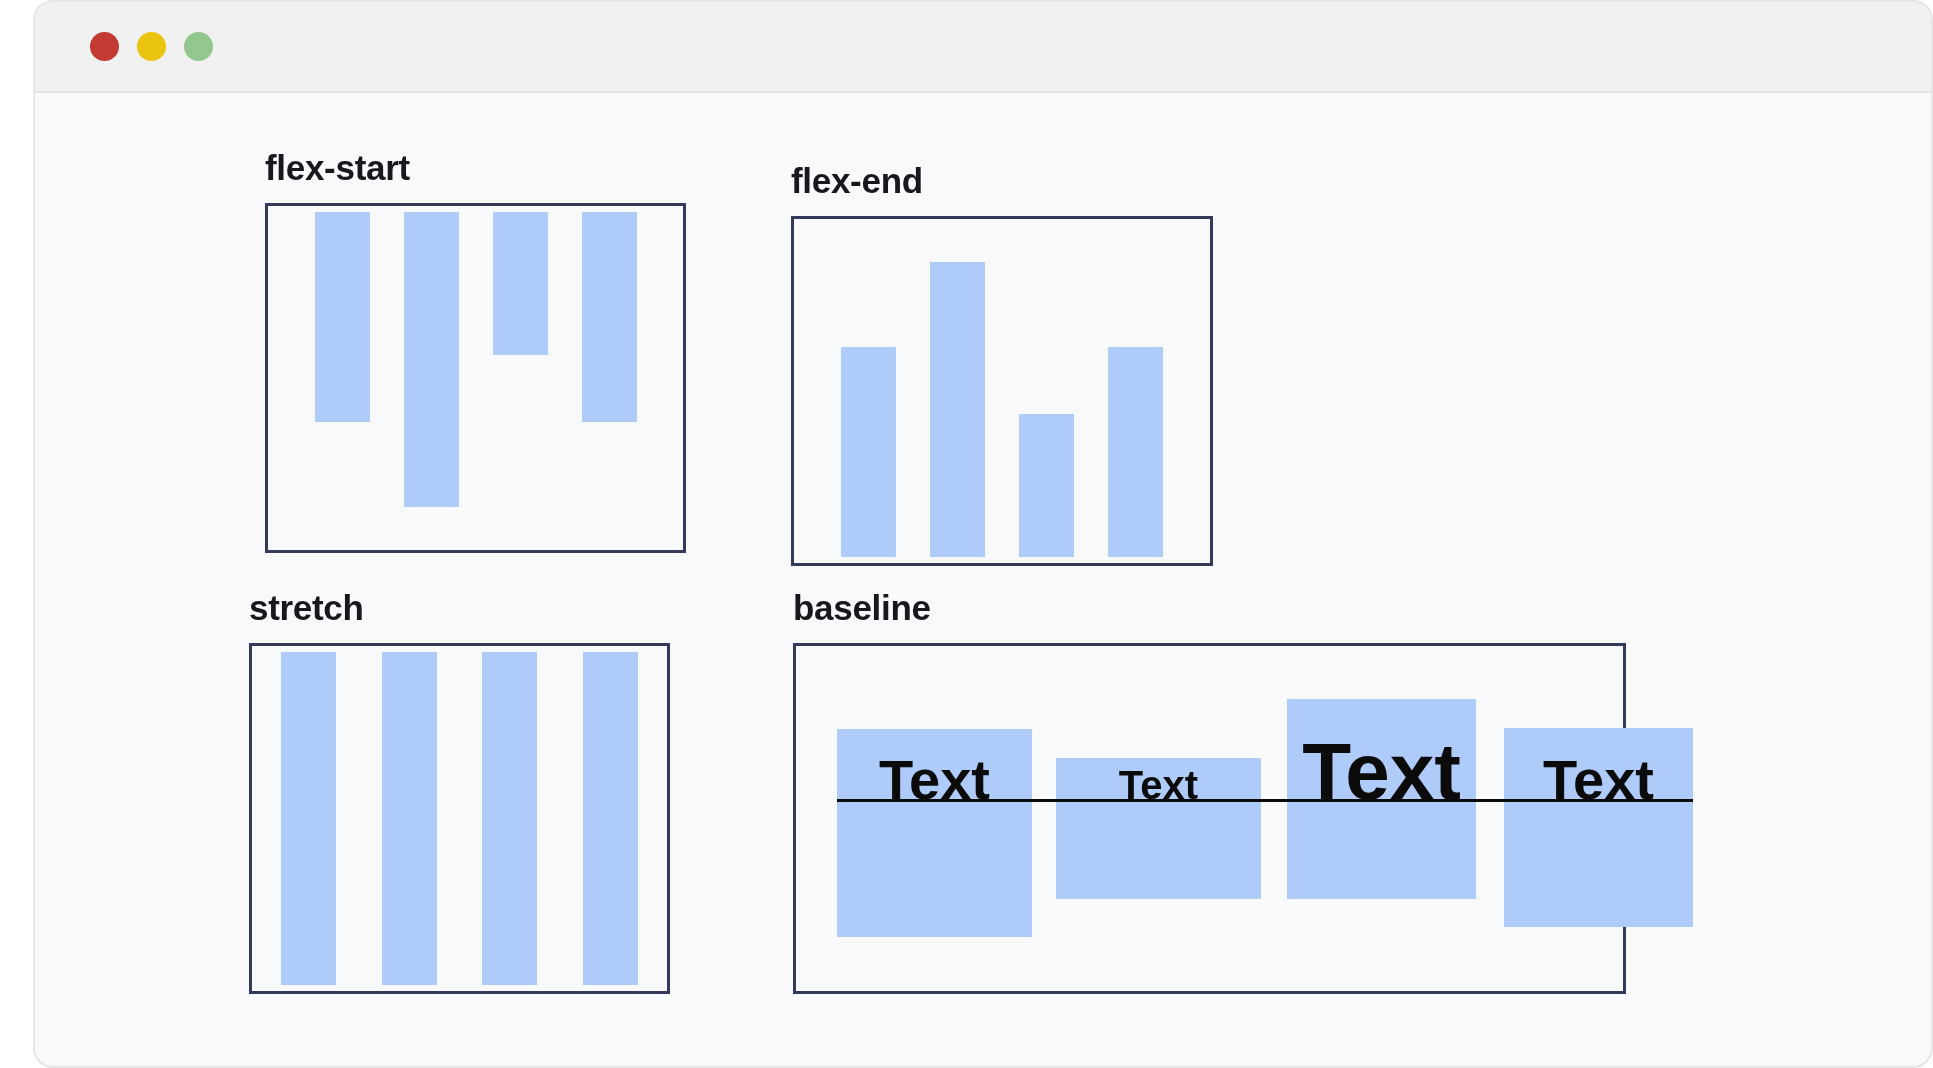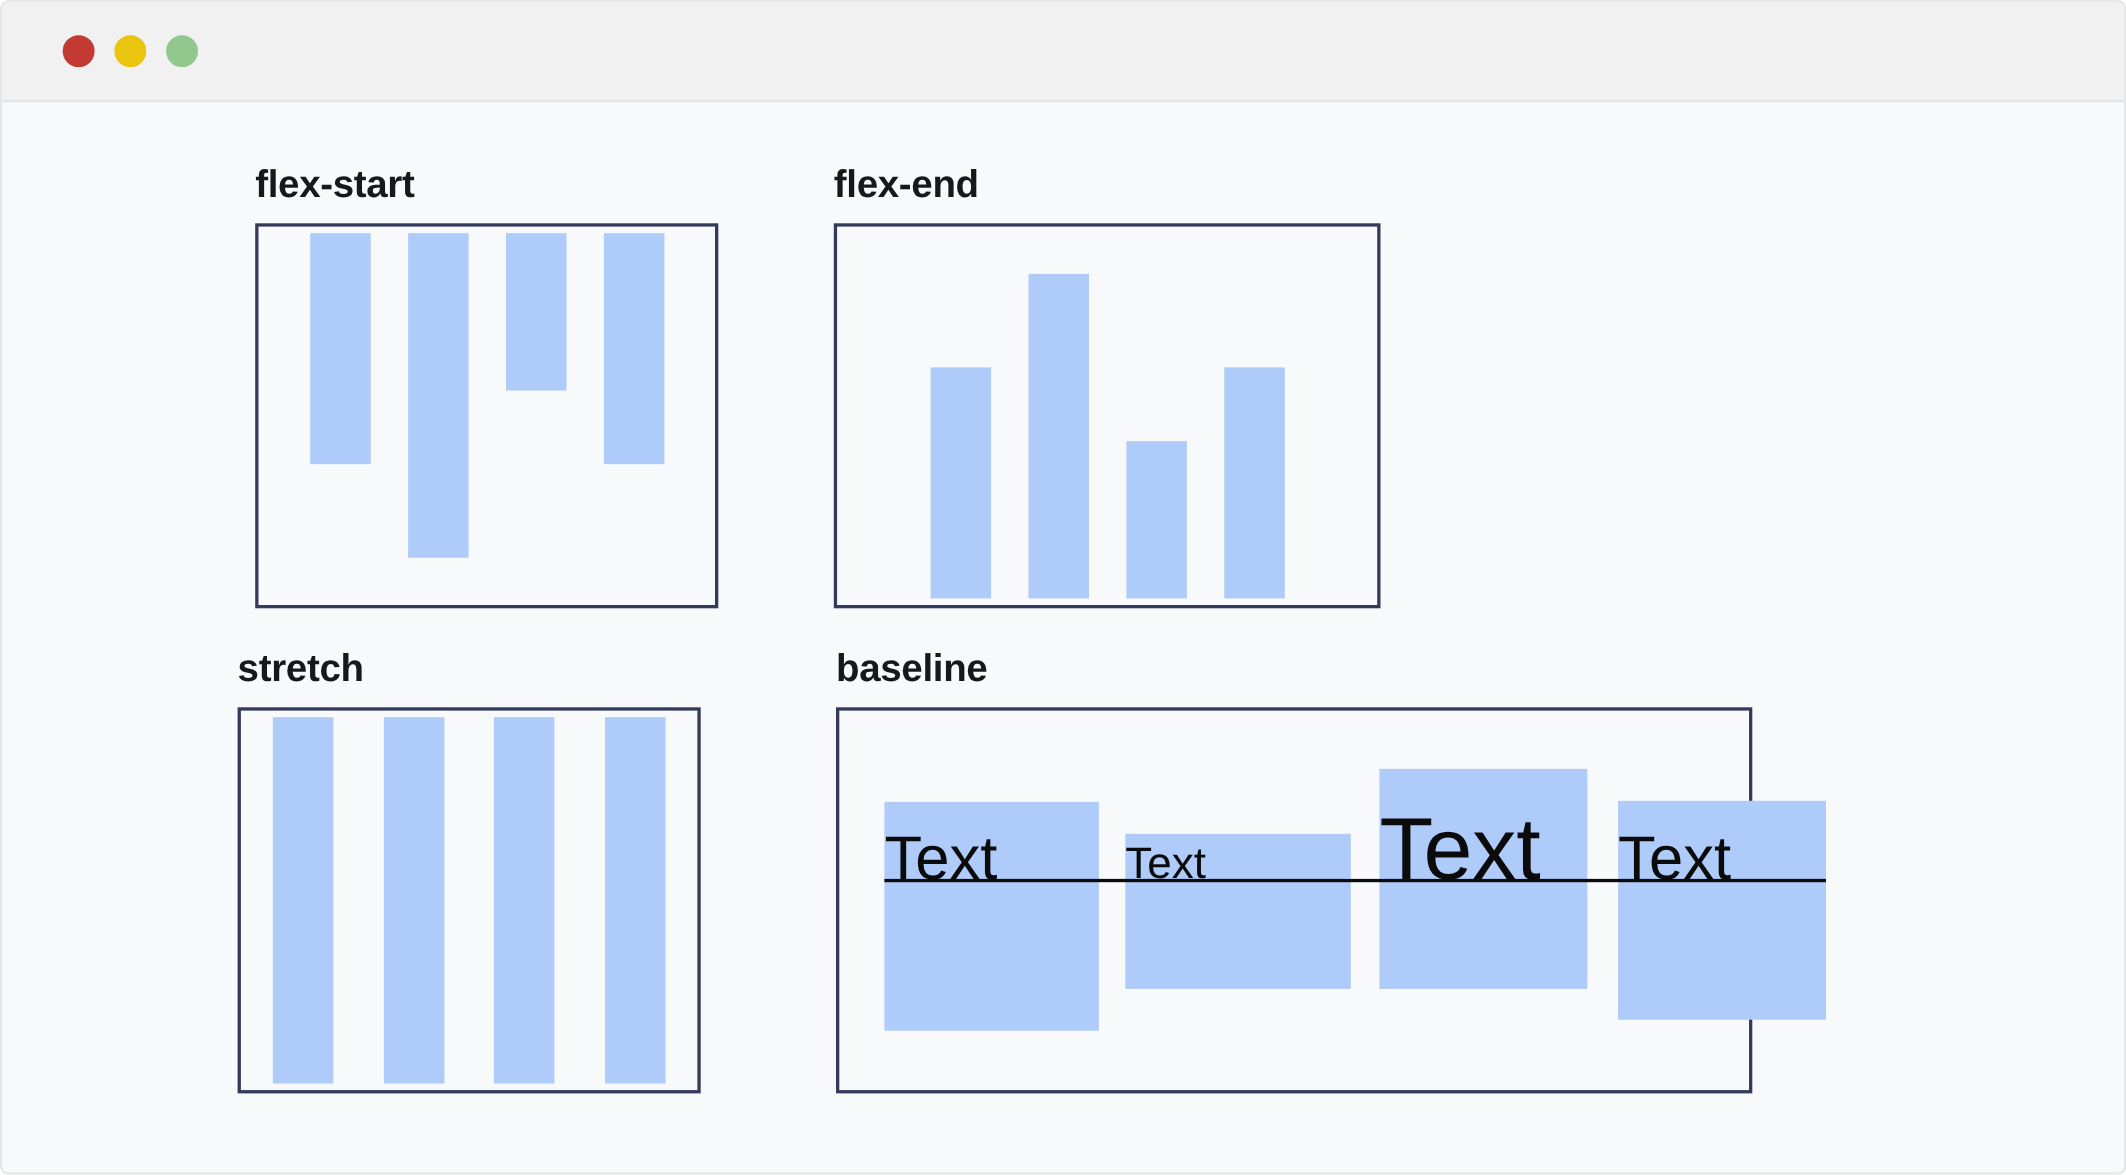--- a/index.html
+++ b/index.html
@@ -16,55 +16,56 @@
   html,body{margin:0;padding:0}
   body{
     width:1933px;height:1068px;overflow:hidden;background:#ffffff;
     font-family:"Liberation Sans", sans-serif;
     position:relative;
   }
   .window{
     position:absolute;inset:0;box-sizing:border-box;
     background:var(--page-bg);
     border:2px solid var(--window-border);
-    border-radius:8px;
+    border-radius:20px;
     overflow:hidden;
+    margin-left:33px;
   }
   .titlebar{
     height:91px;box-sizing:border-box;
     background:var(--titlebar-bg);
     border-bottom:2px solid var(--titlebar-divider);
     display:flex;align-items:center;gap:18px;padding-left:55px;
   }
   .dot{width:29px;height:29px;border-radius:50%;flex:0 0 auto}
   .stage{position:absolute;inset:0;pointer-events:none}
   .panel{position:absolute;width:421px}
   .panel-pos-0{left:230px;top:144px}
-  .panel-pos-1{left:756px;top:144px;width:497px}
+  .panel-pos-1{left:756px;top:157px;width:422px}
   .panel-pos-2{left:1284px;top:144px}
   .panel-pos-3{left:214px;top:584px}
   .panel-pos-4{left:758px;top:584px;width:833px}
   .panel-label{
     font-size:35px;line-height:44px;font-weight:700;
     letter-spacing:-0.3px;color:var(--label-color);
     margin:0 0 13px 0;
   }
   .abox{
     box-sizing:border-box;height:350px;
     border:3px solid var(--box-border);
     padding:6px;display:flex;position:relative;
     background:transparent;
   }
   .panel-pos-3 .abox,.panel-pos-4 .abox{height:351px}
   .bar{flex:0 0 auto;background:var(--item-fill)}
   .bitem{position:absolute;background:var(--item-fill)}
   .btext{
     position:absolute;left:0;right:0;top:0;
-    display:flex;align-items:flex-end;
-    font-weight:400;line-height:0.68;white-space:nowrap;
+    display:flex;align-items:flex-end;justify-content:center;
+    font-weight:700;line-height:0.68;white-space:nowrap;
     color:var(--text-color);
   }
   .bline{position:absolute;background:var(--line-color)}
 </style>
 </head>
 <body>
 
 <div class="window">
   <div class="titlebar">
     <span class="dot" style="background: rgb(194, 58, 49);"></span>

